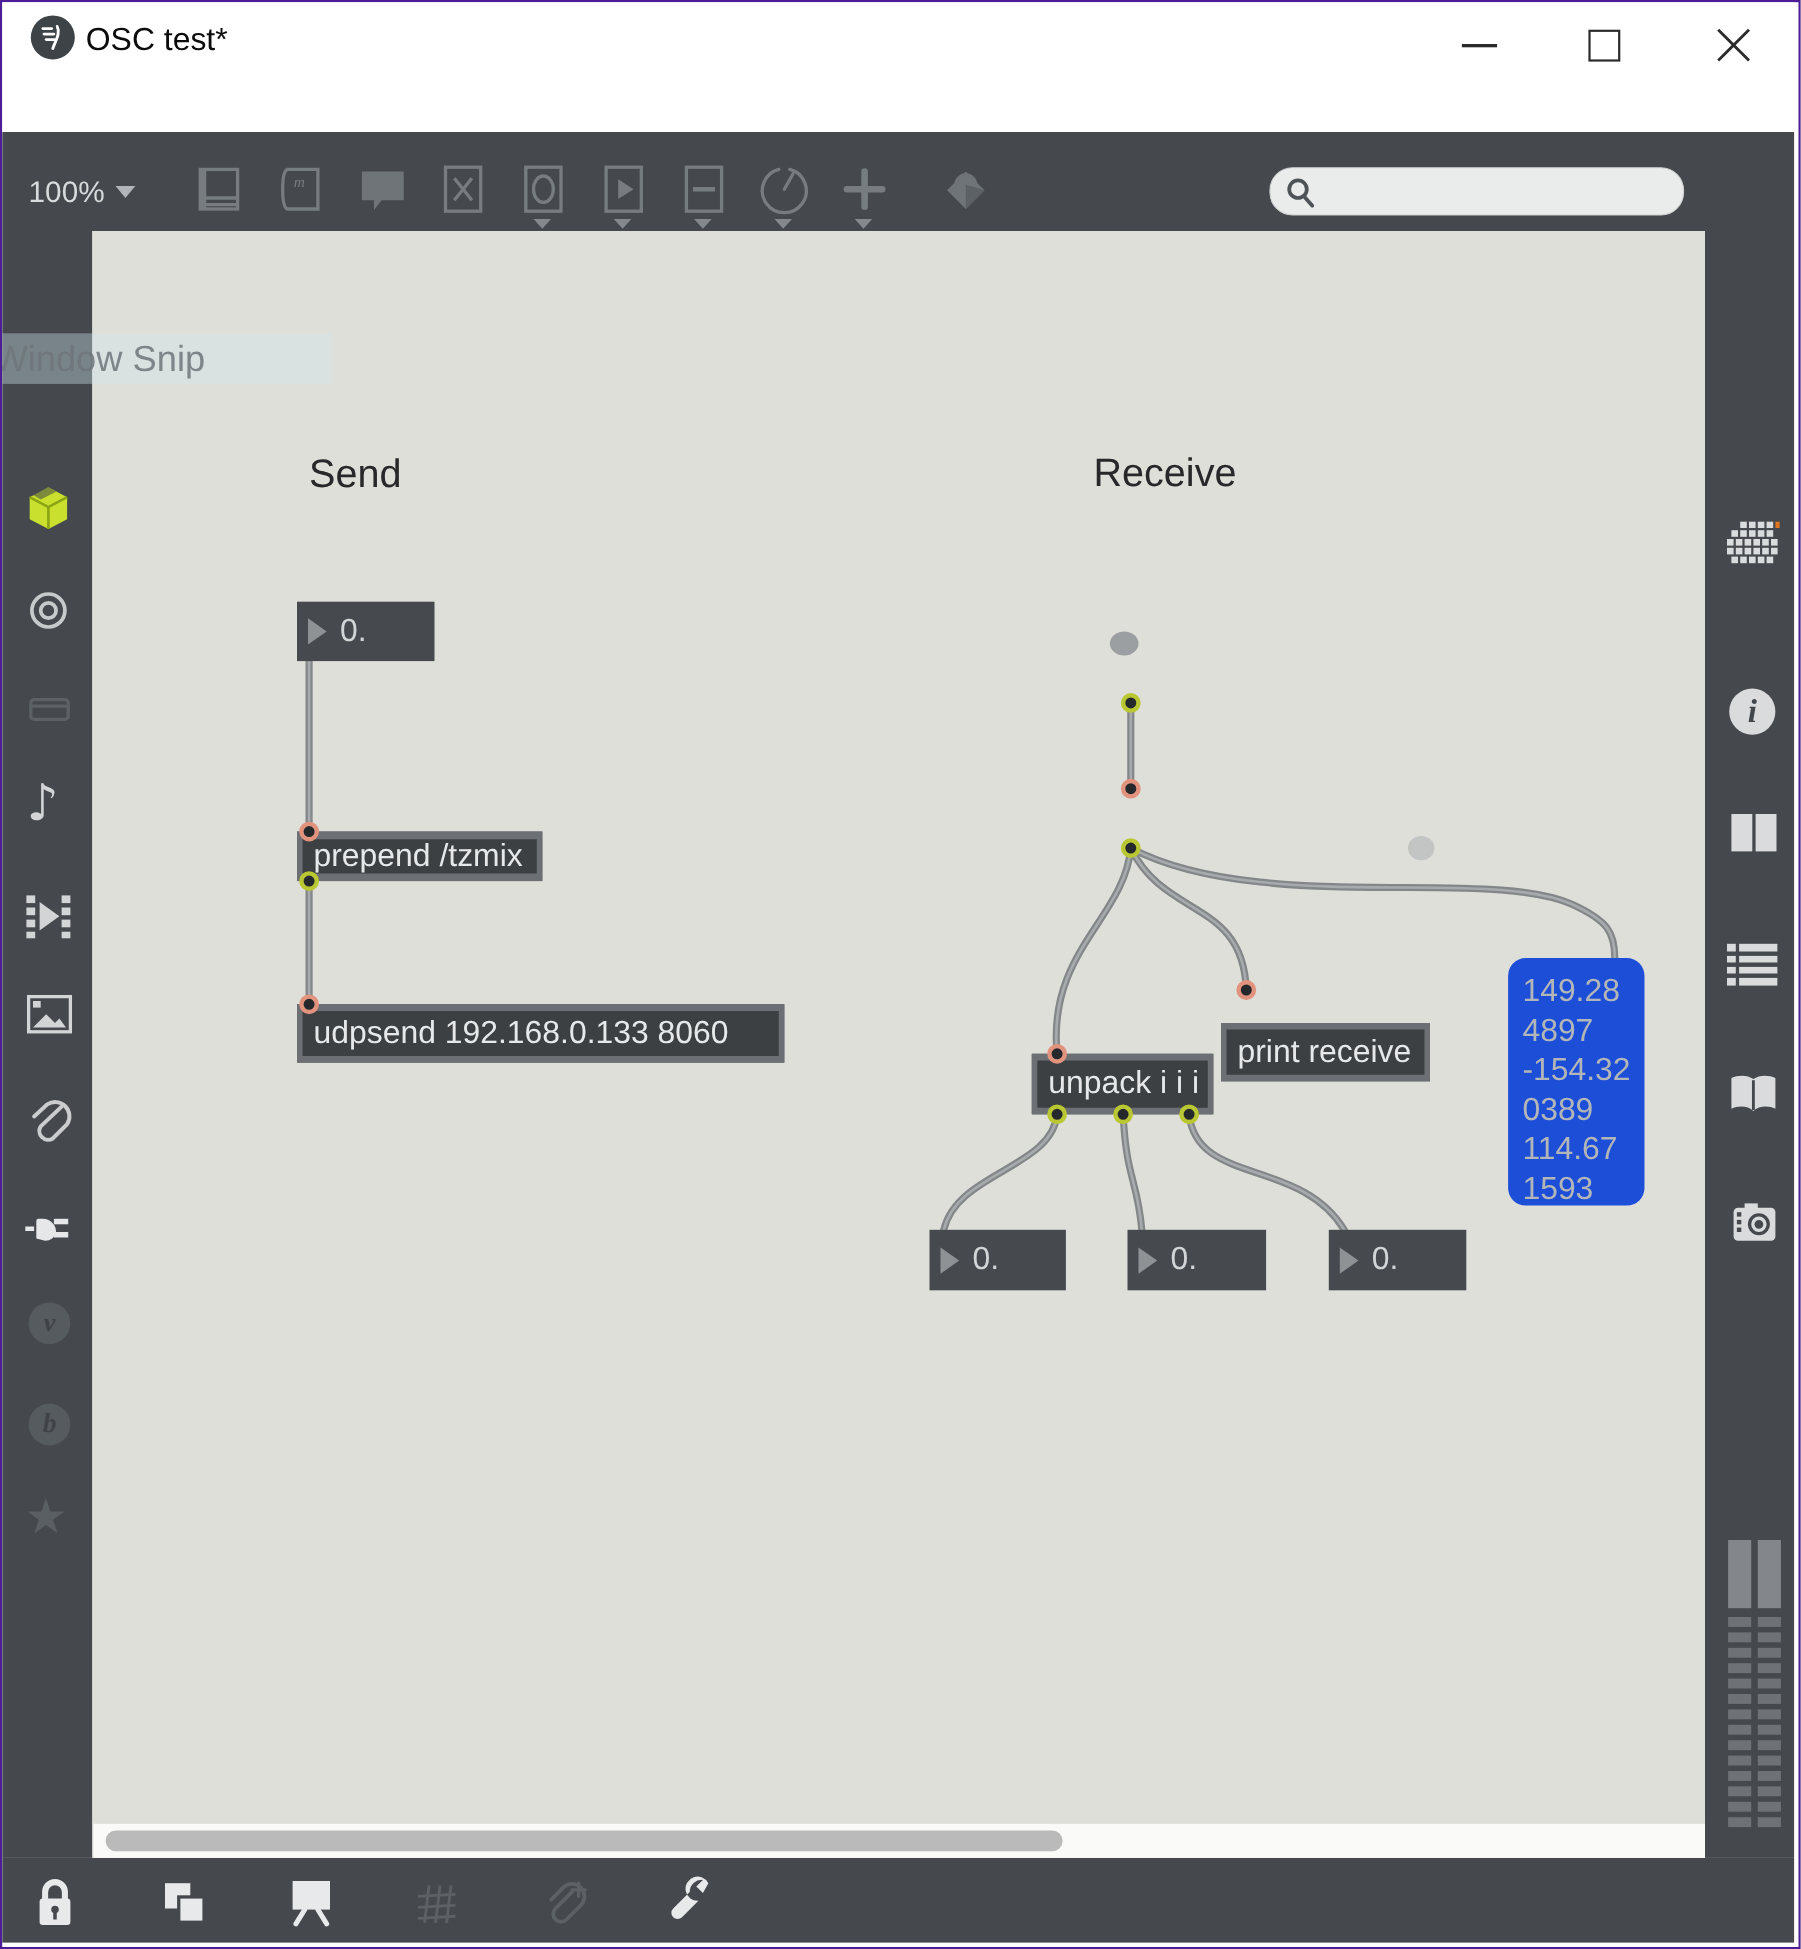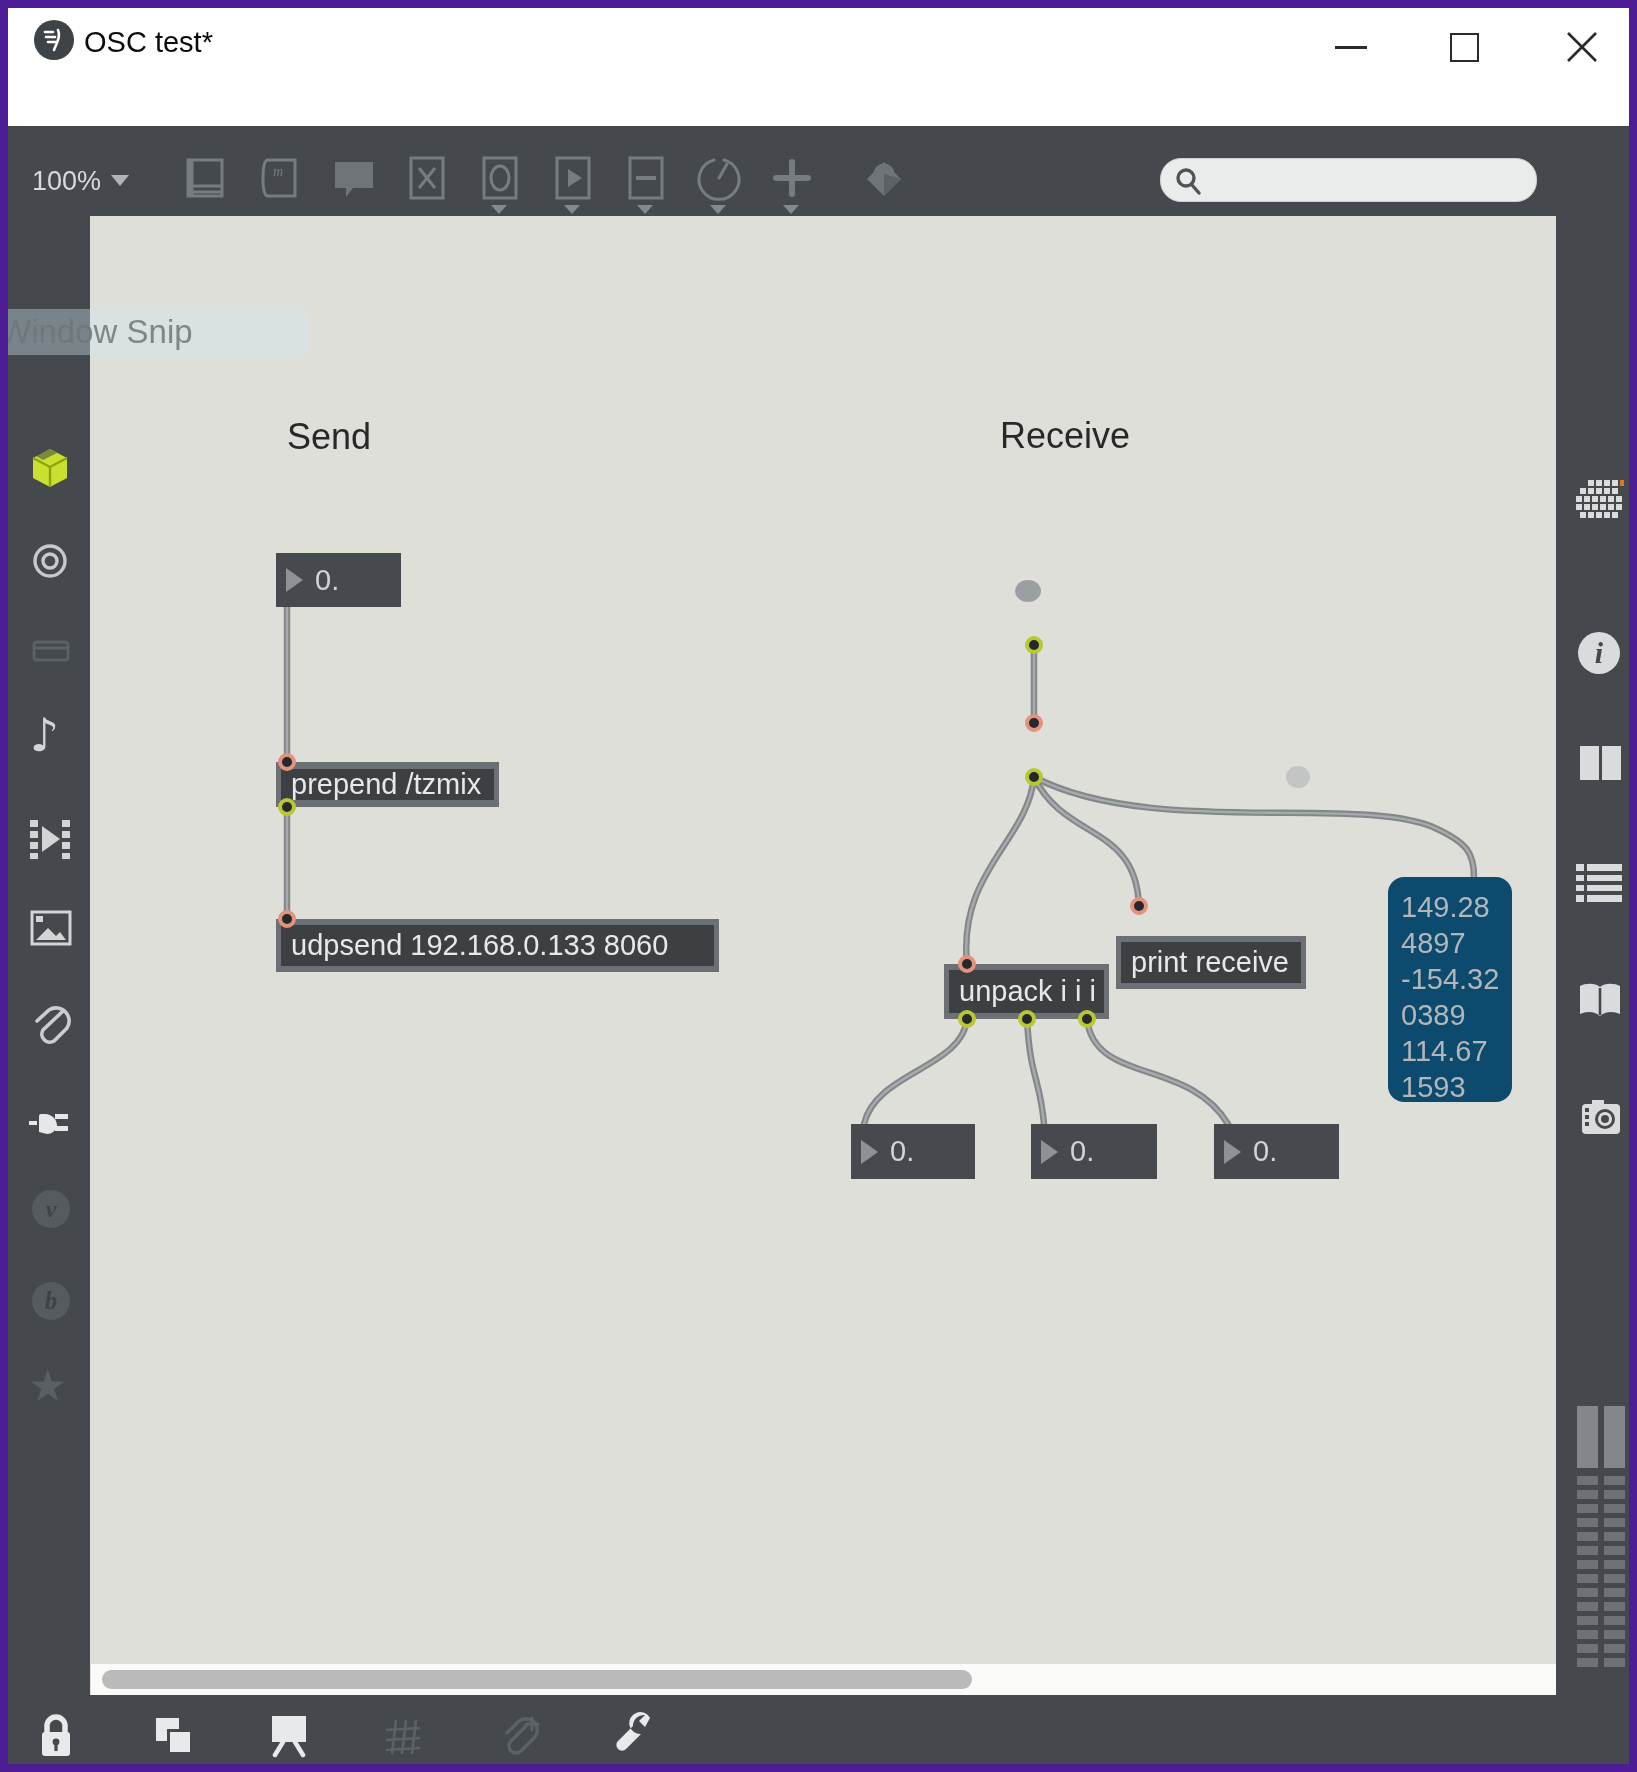--- a/index.html
+++ b/index.html
@@ -1,17 +1,17 @@
 <!DOCTYPE html>
 <html><head>
 <meta charset="utf-8">
 <style>
   html,body{margin:0;padding:0;background:#9aa0a6;}
   .win{position:relative;width:1637px;height:1772px;box-sizing:border-box;
-       border:8px solid #4c1d95;background:#ffffff;overflow:hidden;
+       border:2px solid #4c1d95;background:#ffffff;overflow:hidden;
        font-family:"Liberation Sans",sans-serif;}
   .abs{position:absolute;}
   
   .titlebar{left:0;top:0;width:1629px;height:60px;background:#ffffff;}
   .menubar{left:0;top:60px;width:1629px;height:58px;background:#ffffff;}
   .toolbar{left:0;top:118px;width:1629px;height:90px;background:#45494d;}
   .sidebar-l{left:0;top:208px;width:82px;height:1479px;background:#45494d;}
   .sidebar-r{left:1548px;top:208px;width:81px;height:1479px;background:#45494d;}
   .canvas{left:82px;top:208px;width:1466px;height:1479px;background:#dfdfd9;}
   .bottombar{left:0;top:1687px;width:1629px;height:77px;background:#45494d;}
@@ -30,21 +30,21 @@
   .tbicon{top:146px;width:46px;height:48px;color:#777c80;}
   .tbarrow{top:197px;width:0;height:0;border-left:8px solid transparent;border-right:8px solid transparent;border-top:9px solid #85898d;}
   .search{left:1152px;top:150px;width:375px;height:42px;border-radius:21px;background:#eaebeb;border:1px solid #cfd0d0;}
   .search svg{position:absolute;left:12px;top:6px;}
   
   .plabel{font-size:36px;color:#28282a;}
   .objbox{box-sizing:border-box;background:#3c4043;border:6px solid #6c7074;border-left-width:5px;border-right-width:5px;
     color:#e7e8e9;font-size:29px;display:flex;align-items:center;padding-left:10px;white-space:nowrap;overflow:hidden;}
   .numbox{box-sizing:border-box;background:#464a4e;color:#d2d4d5;font-size:29px;display:flex;align-items:center;}
   .numbox .ntri{width:0;height:0;margin:0 12px 0 10px;border-top:12px solid transparent;border-bottom:12px solid transparent;border-left:17px solid #8f9295;}
-  .msgbox{box-sizing:border-box;background:#0c4a6e;border-radius:16px;color:#b3b6b8;font-size:29px;line-height:36px;padding:12px 0 0 13px;margin-left:11px;}
+  .msgbox{box-sizing:border-box;background:#1d4ed8;border-radius:16px;color:#b3b6b8;font-size:29px;line-height:36px;padding:12px 0 0 13px;}
   .port{width:10px;height:10px;border-radius:50%;background:#26292c;}
   .p-in{border:4px solid #e2937e;}
   .p-out{border:4px solid #b9c832;}
   .bump{border-radius:50%;}
   
   .snip{left:0;top:301px;width:300px;height:46px;background:rgba(207,228,240,0.38);z-index:30;}
   .snip span{position:absolute;left:-8px;top:4px;font-size:33px;color:rgba(110,117,122,0.85);white-space:nowrap;}
   
   .hscroll{left:83px;top:1656px;width:1465px;height:31px;background:#fafaf8;z-index:5;}
   .hthumb{position:absolute;left:11px;top:6px;width:870px;height:19px;border-radius:10px;background:#b9bab9;}

